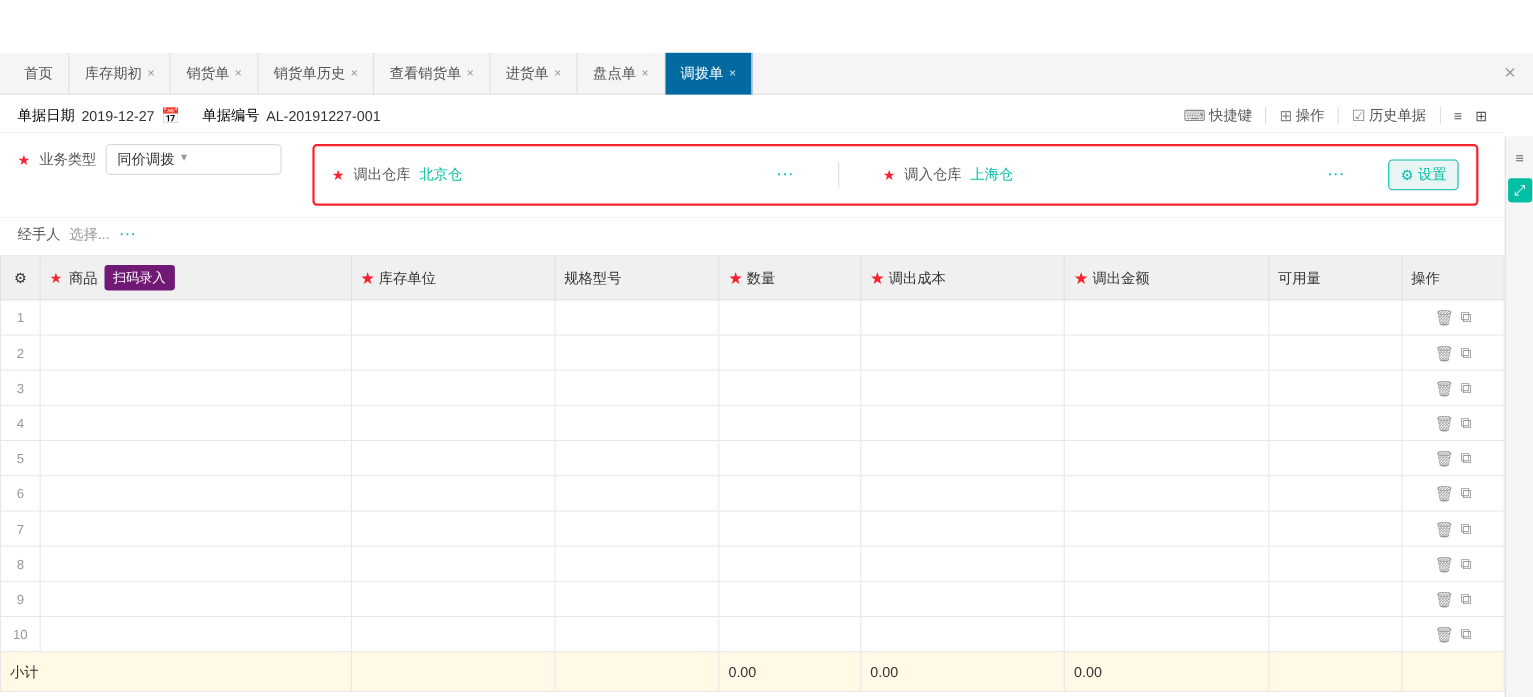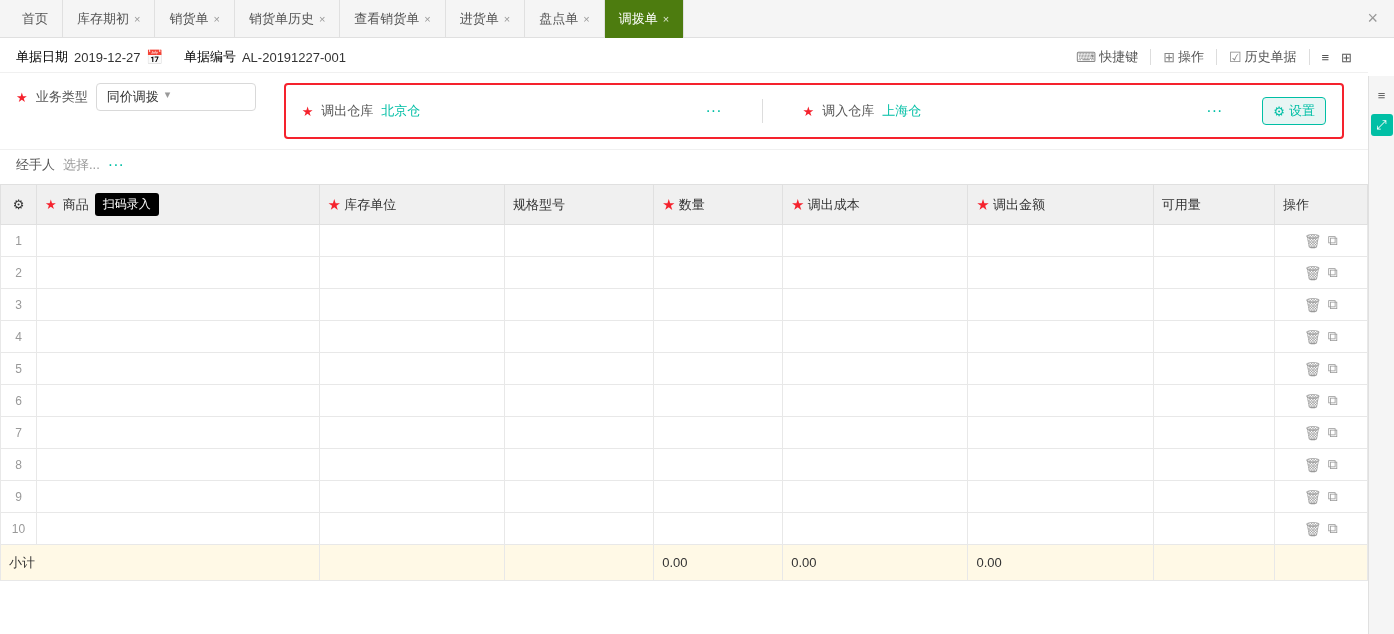--- a/index.html
+++ b/index.html
@@ -1,29 +1,29 @@
 <!DOCTYPE html>
 <html><head>
   <meta charset="utf-8">
   <style>
     * { box-sizing: border-box; margin: 0; padding: 0; }
     body { font-family: "Microsoft YaHei", "PingFang SC", sans-serif; font-size: 13px; color: #333; background: #fff; overflow: hidden; }
 
     
     .tab-bar {
       display: flex; align-items: center; border-bottom: 1px solid #e0e0e0;
-      background: #f5f5f5; height: 38px; padding: 0 8px;
+      background: #f5f5f5; height: 38px; padding: 0 8px; margin-top: 48px;
     }
     .tab-item {
       display: flex; align-items: center; padding: 0 14px; height: 38px;
       cursor: pointer; font-size: 13px; color: #555; white-space: nowrap;
       border-right: 1px solid #e0e0e0; gap: 5px;
     }
     .tab-item.active {
-      background: #4d7c0f; color: #fff; font-weight: 500;
+      background: #0369a1; color: #fff; font-weight: 500;
     }
     .tab-item .close-icon { font-size: 11px; color: #999; cursor: pointer; }
     .tab-item.active .close-icon { color: rgba(255,255,255,0.8); }
     .tab-close-all { margin-left: auto; font-size: 18px; color: #999; cursor: pointer; padding: 0 8px; }
 
     
     .header-area {
       display: flex; align-items: center; padding: 10px 16px 6px 16px;
       border-bottom: 1px solid #f0f0f0; gap: 20px;
     }
@@ -89,21 +89,21 @@
       border: 1px solid #e8e8e8; padding: 0; height: 32px;
       color: #333; vertical-align: middle;
     }
     td.row-num { text-align: center; color: #999; font-size: 12px; width: 36px; }
     .subtotal-row td { background: #fff9e6; font-weight: 500; }
     .subtotal-label { padding: 6px 8px; }
     .subtotal-value { padding: 10px 8px; }
 
     
     .scan-btn {
-      background: #000000; color: #fff; border-radius: 3px; padding: 3px 8px;
+      background: #701a75; color: #fff; border-radius: 3px; padding: 3px 8px;
       font-size: 12px; cursor: pointer; white-space: nowrap;
     }
     .th-product { display: flex; align-items: center; gap: 6px; }
 
     
     .action-cell { display: flex; align-items: center; justify-content: center; gap: 6px; }
     .action-icon { color: #999; cursor: pointer; font-size: 14px; }
 
     
     .side-toolbar {

